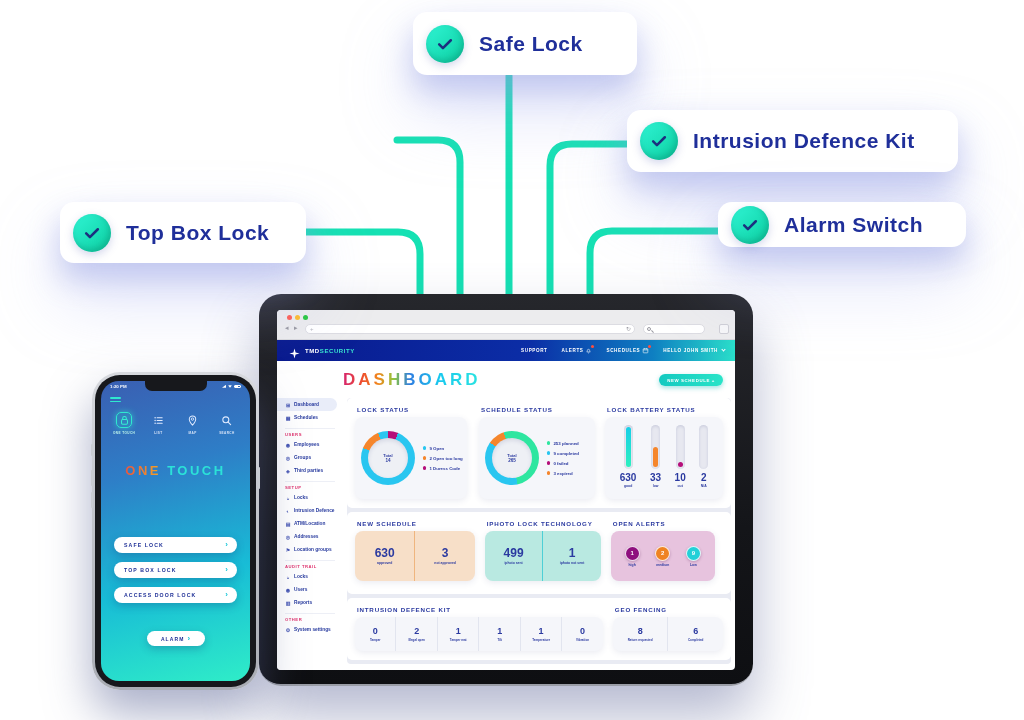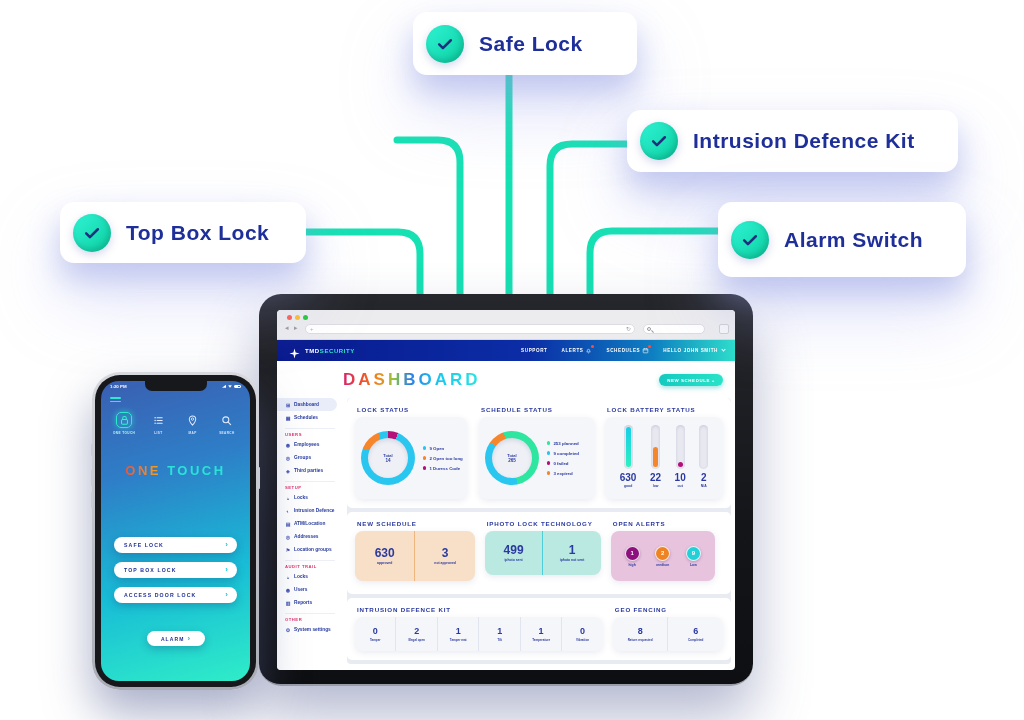--- a/index.html
+++ b/index.html
@@ -188,21 +188,21 @@
     <span class="lbl">Intrusion Defence Kit</span>
   </div>
   <div class="callout" style="left:60px;top:202px;width:246px;height:61px;">
     <span class="chk">
       <svg width="20" height="20" viewBox="0 0 24 24">
           <path d="M5 12.5l4.5 4.5L19 7.5" fill="none" stroke="#1c2f7e" stroke-width="3" stroke-linecap="round" stroke-linejoin="round"></path>
         </svg>
     </span>
     <span class="lbl">Top Box Lock</span>
   </div>
-  <div class="callout" style="left:718px;top:202px;width:248px;height:75px;">
+  <div class="callout" style="left:718px;top:202px;width:248px;height:45px;">
     <span class="chk">
       <svg width="20" height="20" viewBox="0 0 24 24">
           <path d="M5 12.5l4.5 4.5L19 7.5" fill="none" stroke="#1c2f7e" stroke-width="3" stroke-linecap="round" stroke-linejoin="round"></path>
         </svg>
     </span>
     <span class="lbl">Alarm Switch</span>
   </div>
 
   <div id="tablet">
     <div id="tabScreen">
@@ -395,21 +395,21 @@
                   <div class="batt-track">
                     <span class="batt-fill teal"></span>
                   </div>
                   <span class="batt-num">630</span>
                   <span class="batt-lab">good</span>
                 </div>
                 <div class="batt-col">
                   <div class="batt-track">
                     <span class="batt-fill orange"></span>
                   </div>
-                  <span class="batt-num">22</span>
+                  <span class="batt-num">33</span>
                   <span class="batt-lab">low</span>
                 </div>
                 <div class="batt-col">
                   <div class="batt-track">
                     <span class="batt-dot"></span>
                   </div>
                   <span class="batt-num">10</span>
                   <span class="batt-lab">out</span>
                 </div>
                 <div class="batt-col">
@@ -430,21 +430,21 @@
                   <span class="stat-lab">approved</span>
                 </div>
                 <div class="stat-col">
                   <span class="stat-val">3</span>
                   <span class="stat-lab">not approved</span>
                 </div>
               </div>
           </div>
           <div class="panel-col" style="width:122px;">
             <div class="sec-title">IPHOTO LOCK TECHNOLOGY</div>
-            <div class="card mint stats-card" style="height:44px;width:116px;">
+            <div class="card mint stats-card" style="height:50px;width:116px;">
                 <div class="stat-col">
                   <span class="stat-val">499</span>
                   <span class="stat-lab">iphoto sent</span>
                 </div>
                 <div class="stat-col">
                   <span class="stat-val">1</span>
                   <span class="stat-lab">iphoto not sent</span>
                 </div>
               </div>
           </div>

